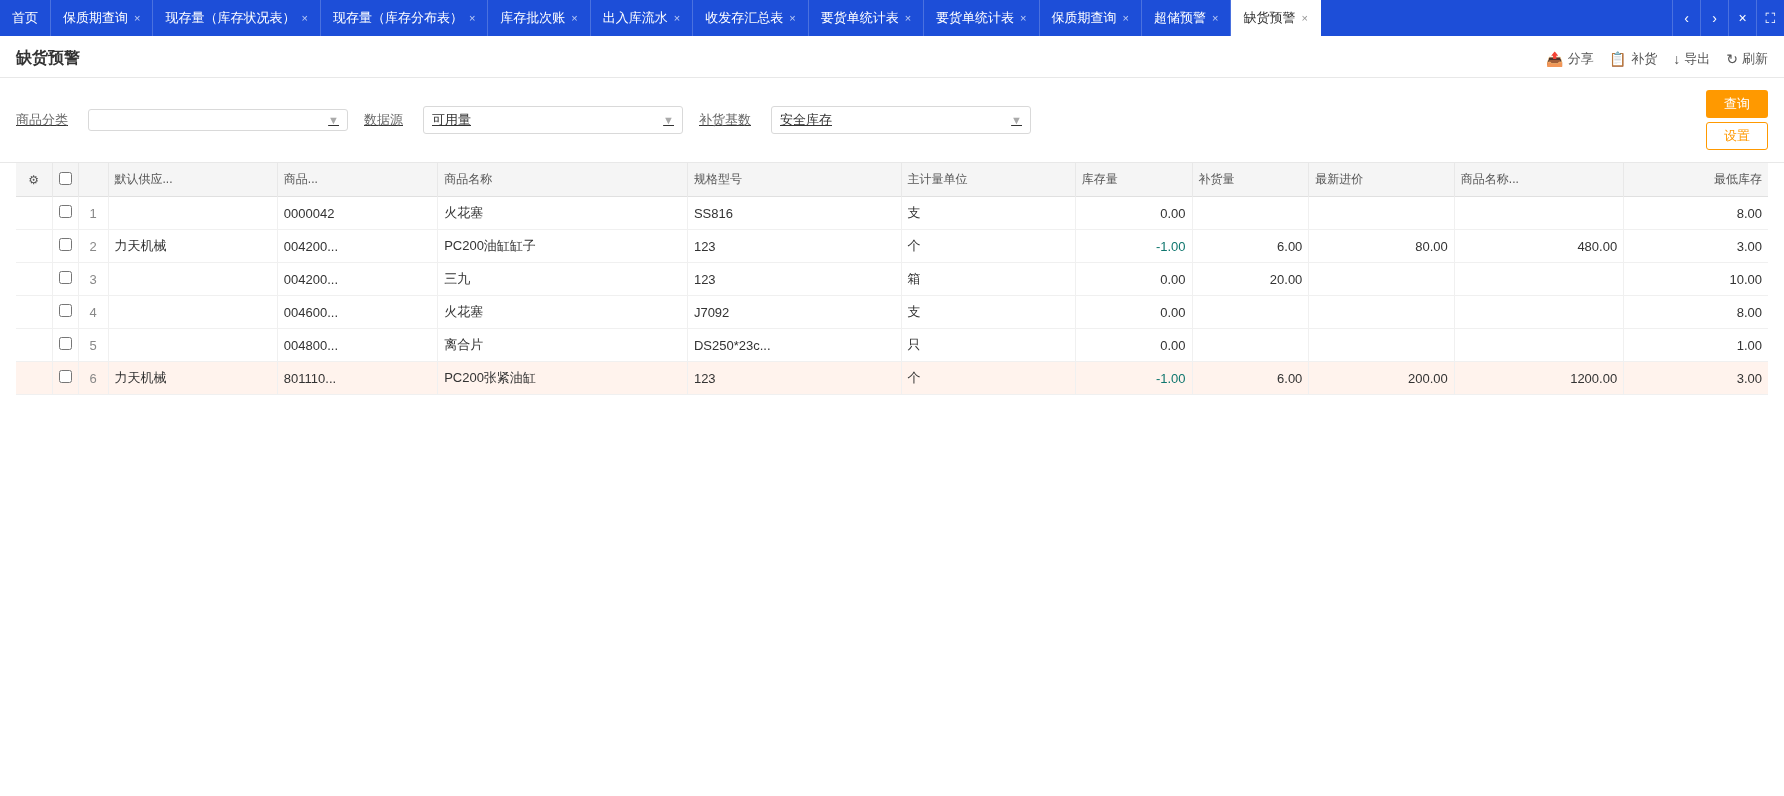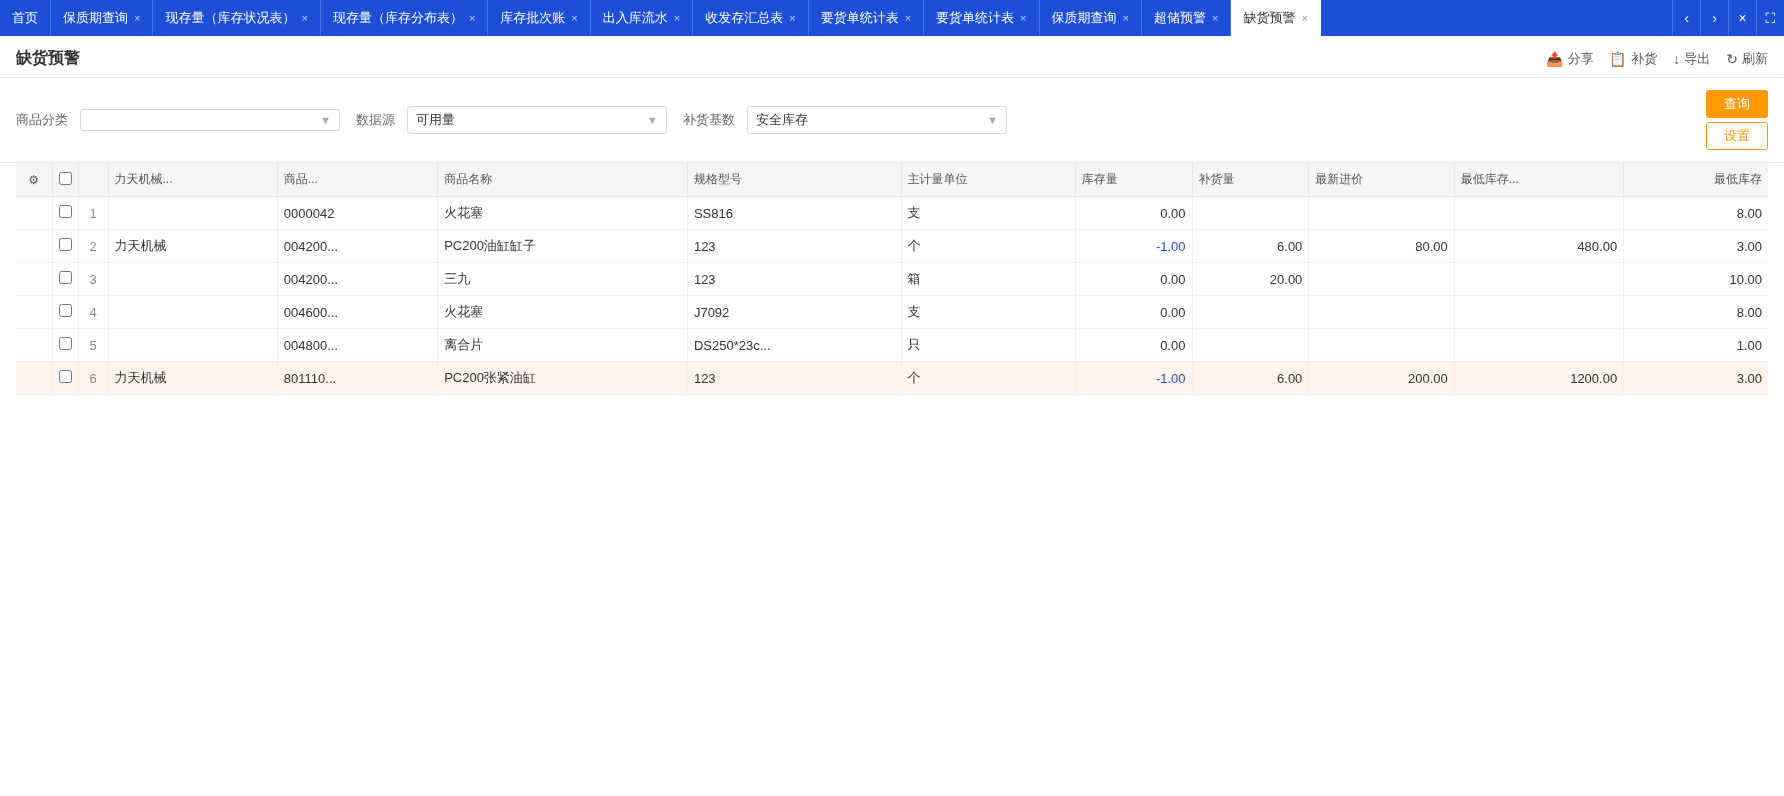--- a/index.html
+++ b/index.html
@@ -95,21 +95,22 @@
     .filter-bar {
       display: flex;
       align-items: center;
       padding: 12px 16px;
       gap: 16px;
       border-bottom: 1px solid #e8e8e8;
     }
     .filter-group {
       display: flex;
       align-items: center;
-      gap: 12px;
+      gap: 20px;
+      text-decoration: underline;
     }
     .filter-label {
       color: #666;
       font-size: 13px;
       white-space: nowrap;
     }
     .filter-select {
       display: flex;
       align-items: center;
       border: 1px solid #d9d9d9;
@@ -195,21 +196,21 @@
     
     .row-checkbox { width: 24px; text-align: center; }
 
     
     .th-gear {
       width: 36px;
       text-align: center;
     }
 
     
-    .negative { color: #1d4ed8; }
+    .negative { color: #0f766e; }
   </style>
 </head>
 <body>
 
 <div class="tab-bar">
   <div class="tab-item">
     <span>首页</span>
   </div>
   <div class="tab-item">
     <span>保质期查询</span>
@@ -323,21 +324,21 @@
       <thead>
         <tr>
           <th class="th-gear">
             <span>⚙</span>
           </th>
           <th class="row-checkbox">
             <input type="checkbox" style="">
           </th>
           <th style="width:30px"></th>
           <th>
-            <span>力天机械...</span>
+            <span>默认供应...</span>
           </th>
           <th>
             <span>商品...</span>
           </th>
           <th>
             <span>商品名称</span>
           </th>
           <th>
             <span>规格型号</span>
           </th>
@@ -347,21 +348,21 @@
           <th>
             <span>库存量</span>
           </th>
           <th>
             <span>补货量</span>
           </th>
           <th>
             <span>最新进价</span>
           </th>
           <th>
-            <span>最低库存...</span>
+            <span>商品名称...</span>
           </th>
           <th>
             <span>最低库存</span>
           </th>
         </tr>
       </thead>
       <tbody id="table-body">
 
       <tr>
     <td class="td-center"></td>

